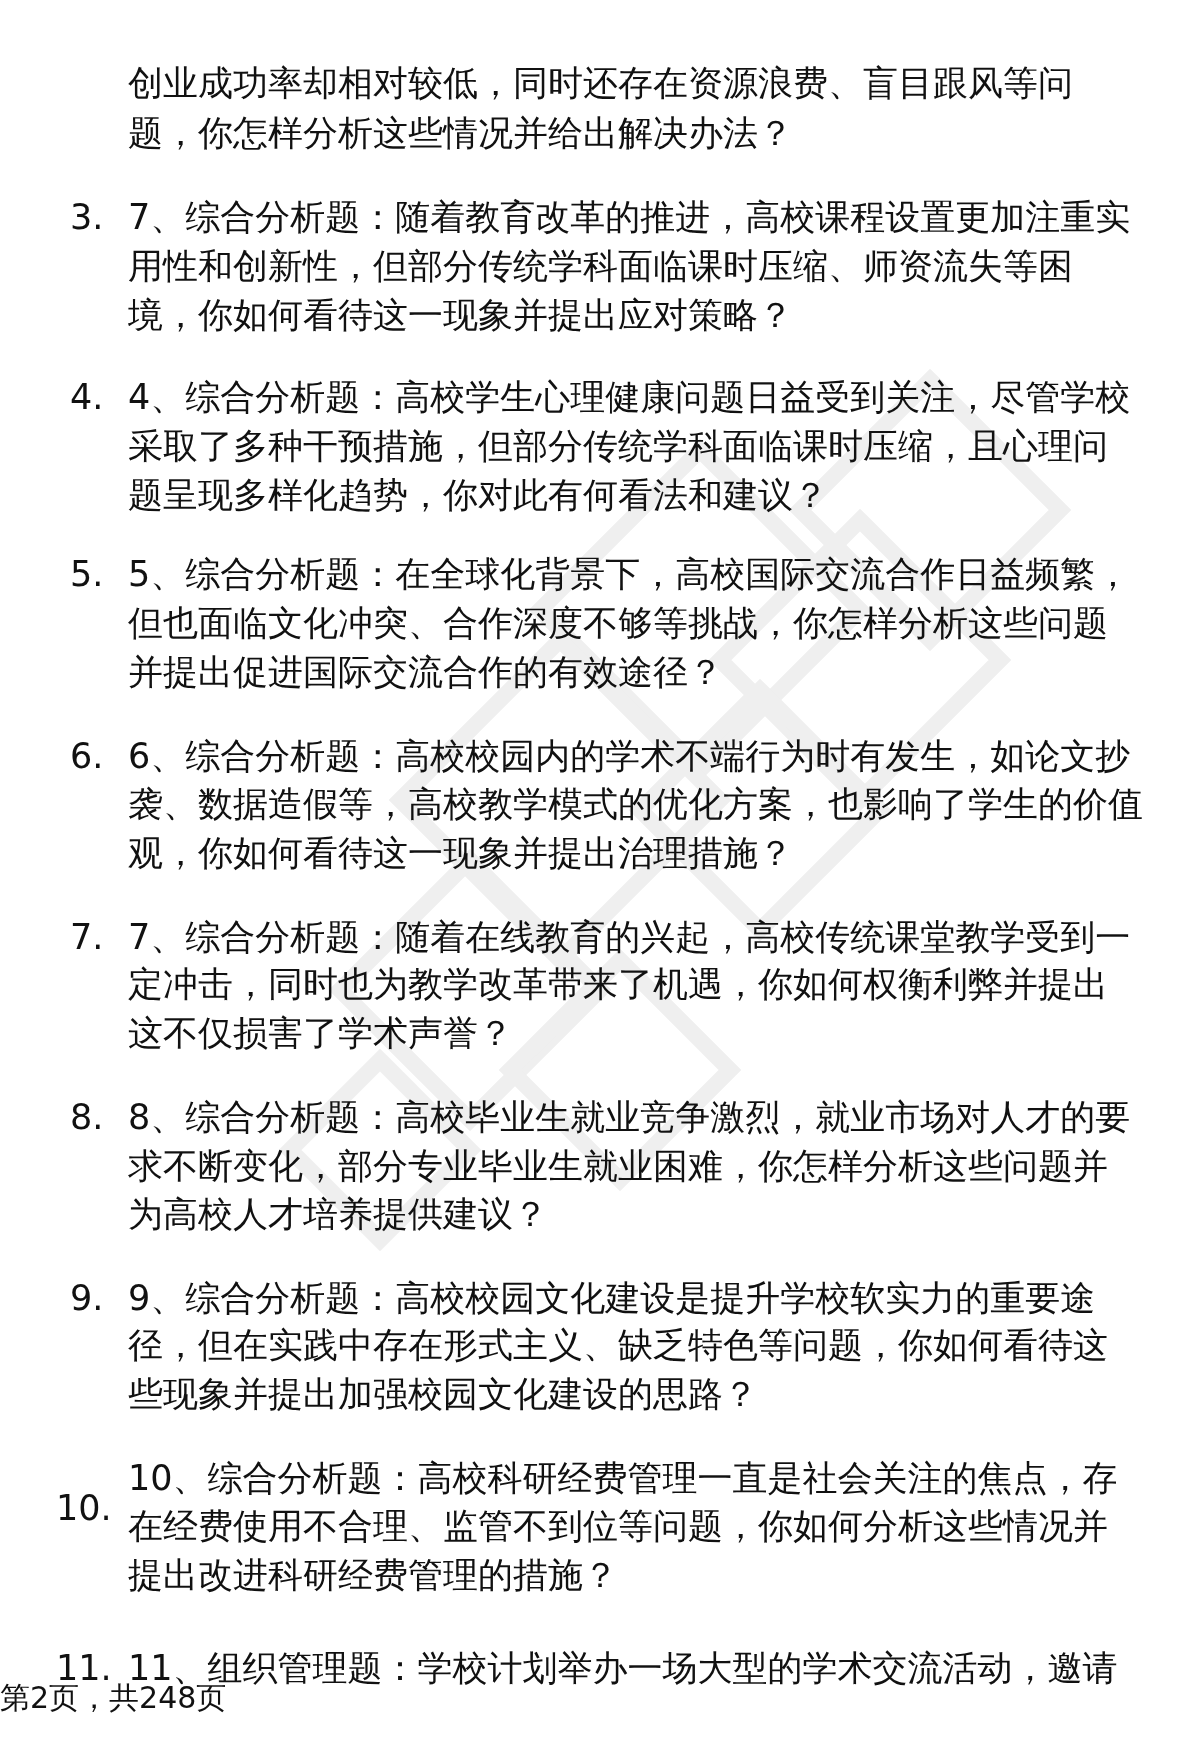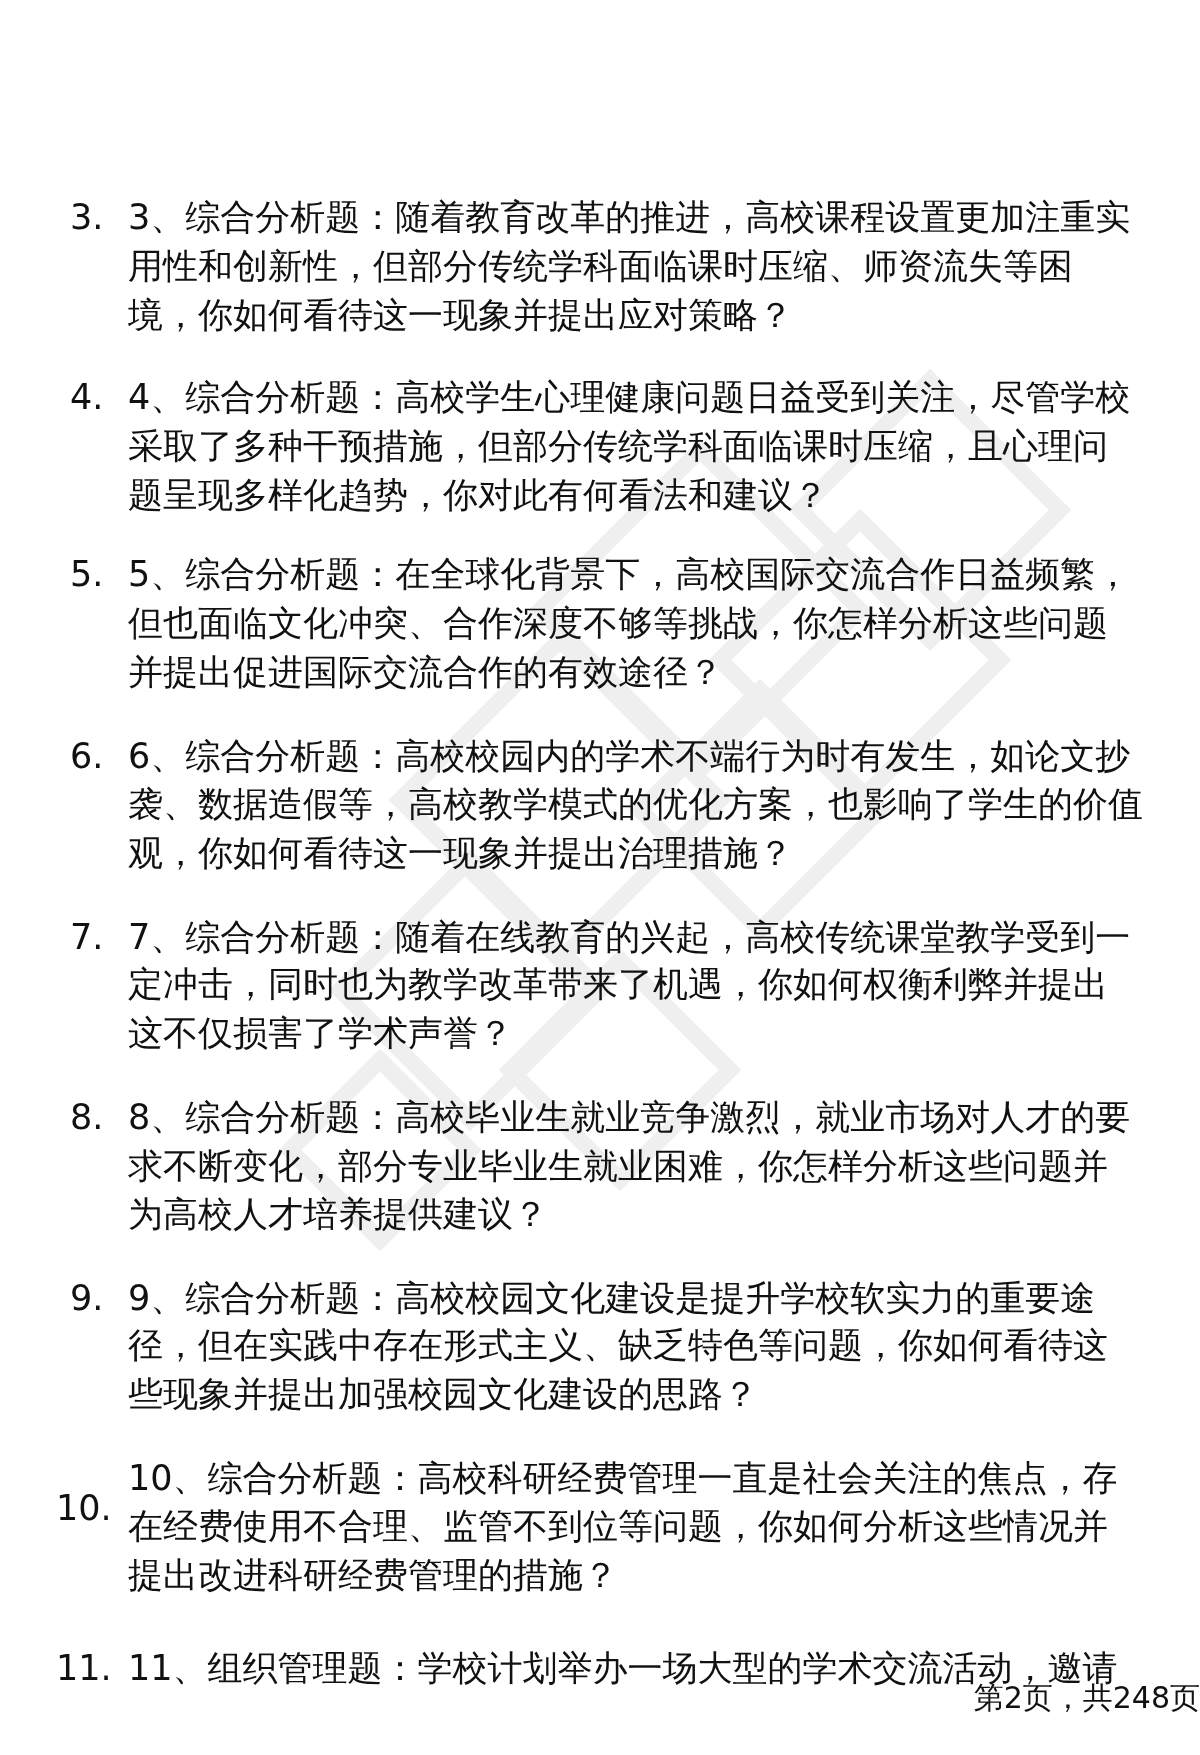--- a/index.html
+++ b/index.html
@@ -42,21 +42,21 @@
       position: absolute;
       font-size: 35px;
       line-height: 50px;
       height: 50px;
       white-space: nowrap;
     }
     .footer {
       position: absolute;
       left: 0;
       width: 1200px;
-      text-align: right;
+      text-align: left;
       font-size: 30px;
       line-height: 40px;
       top: 1678px;
     }
   </style>
 </head>
 <body>
 
 <svg class="watermark" viewBox="0 0 1200 1755" xmlns="http://www.w3.org/2000/svg">
   <g fill="none" stroke="#efefef" stroke-width="16" stroke-linejoin="miter">
@@ -66,24 +66,26 @@
     <path d="M760 690 L880 810 L760 930 L640 810 Z"></path>
     <path d="M470 860 L600 990 L470 1120 L340 990 Z"></path>
     <path d="M620 960 L730 1070 L620 1180 L510 1070 Z"></path>
     <path d="M930 380 L1060 510 L930 640 L800 510 Z"></path>
     <path d="M380 1060 L470 1150 L380 1240 L290 1150 Z"></path>
   </g>
 </svg>
 
 <div class="page">
 
+  <div class="line" style="top:58px">创业成功率却相对较低，同时还存在资源浪费、盲目跟风等问</div>
+  <div class="line" style="top:108px">题，你怎样分析这些情况并给出解决办法？</div>
 
   <div>
     <div class="num" style="left:70px;top:192px">3.</div>
-    <div class="line" style="top:192px">3、综合分析题：随着教育改革的推进，高校课程设置更加注重实</div>
+    <div class="line" style="top:192px">7、综合分析题：随着教育改革的推进，高校课程设置更加注重实</div>
     <div class="line" style="top:241px">用性和创新性，但部分传统学科面临课时压缩、师资流失等困</div>
     <div class="line" style="top:290px">境，你如何看待这一现象并提出应对策略？</div>
   </div>
 
   <div>
     <div class="num" style="left:70px;top:372px">4.</div>
     <div class="line" style="top:372px">4、综合分析题：高校学生心理健康问题日益受到关注，尽管学校</div>
     <div class="line" style="top:421px">采取了多种干预措施，但部分传统学科面临课时压缩，且心理问</div>
     <div class="line" style="top:470px">题呈现多样化趋势，你对此有何看法和建议？</div>
   </div>

